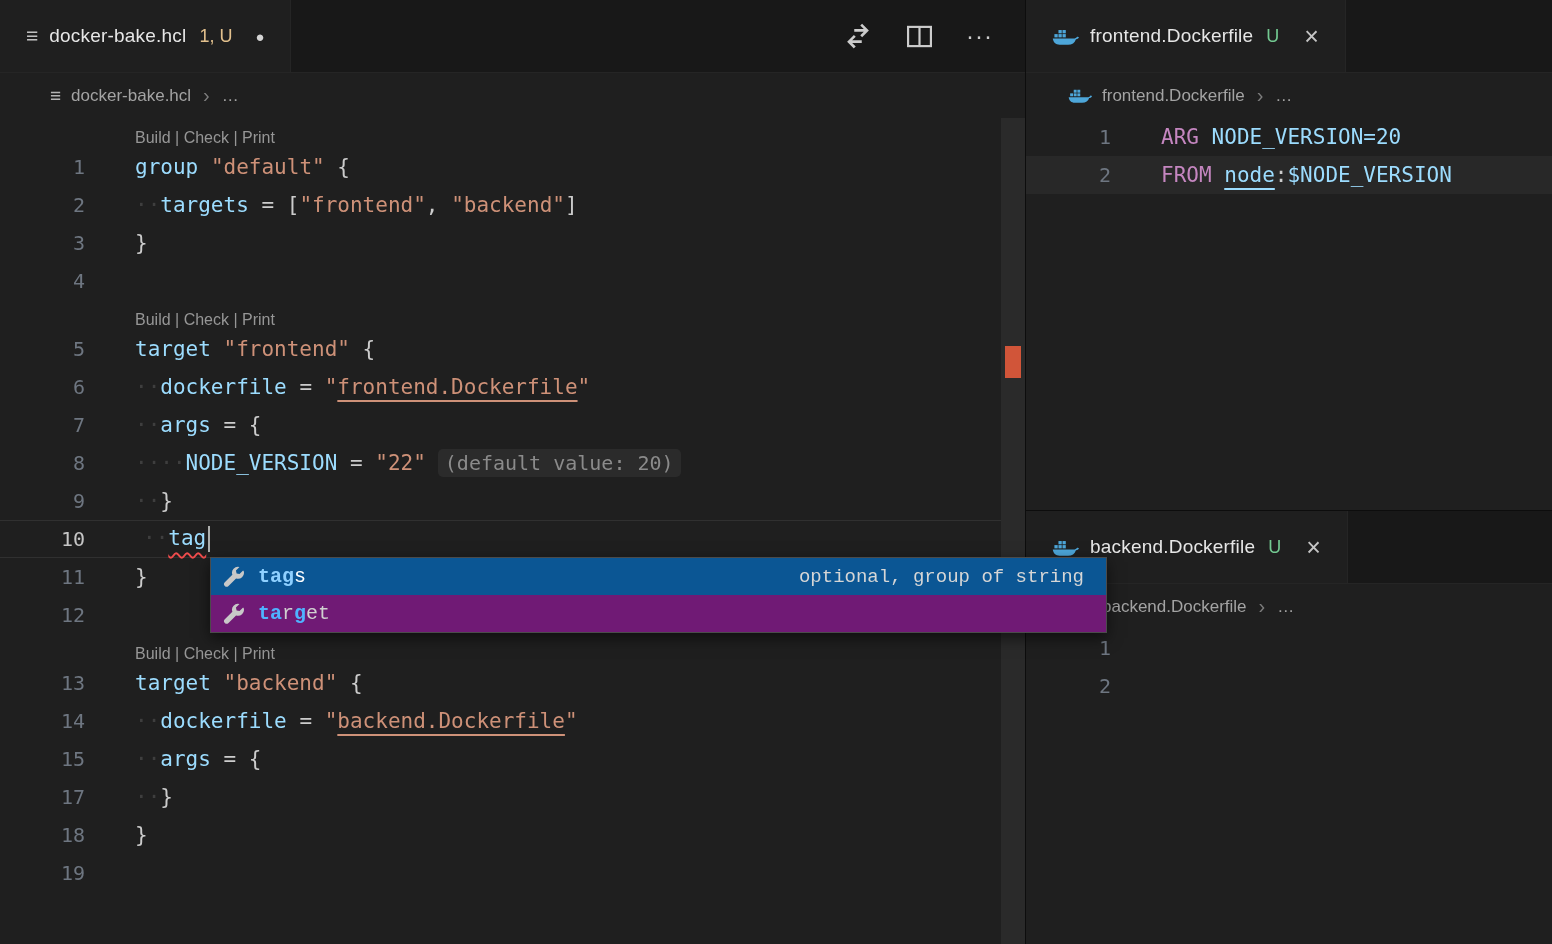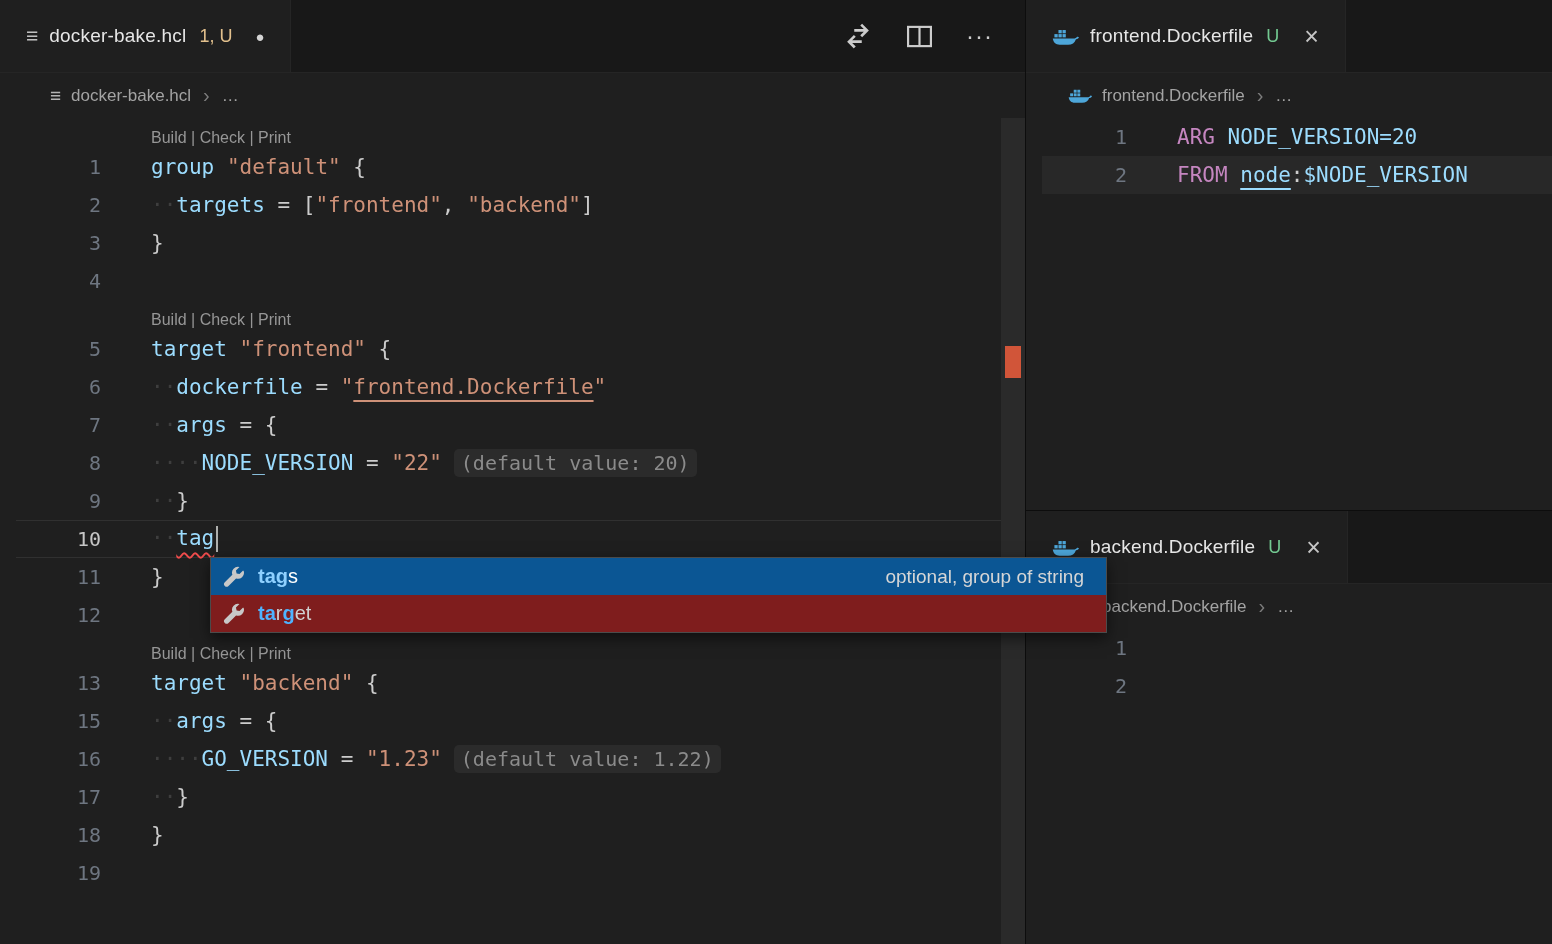--- a/index.html
+++ b/index.html
@@ -26,28 +26,28 @@
   .action-ic { color:#cccccc; display:flex; align-items:center; }
   .more-glyph { font-size:24px; color:#cccccc; letter-spacing:1px; line-height:1; }
 
   
   .breadcrumbs { height:45px; display:flex; align-items:center; gap:10px; padding-left:50px;
                  color:#a3a3a3; font-size:17px; background:#1f1f1f; }
   .breadcrumbs .sep { color:#7d7d7d; font-size:20px; margin:0 2px; }
   .bc-ficon { color:#b5b5b5; font-size:19px; }
 
   
-  .editor { position:absolute; left:16px; top:118px; right:0; font-family:"DejaVu Sans Mono", monospace; }
+  .editor { position:absolute; left:0; top:118px; right:0; font-family:"DejaVu Sans Mono", monospace; }
   #main-pane .editor { right:24px; }
   .row { height:38px; display:flex; align-items:center; white-space:pre; position:relative; }
   .row.lens { height:30px; padding-left:135px; color:#969696; font-family:"Liberation Sans", sans-serif;
               font-size:16px; align-items:flex-end; padding-bottom:1px; }
   .gutter { width:85px; flex:none; text-align:right; color:#6e7681; font-size:20px; }
   .code { padding-left:50px; font-size:21px; color:#cccccc; }
-  .active-line { box-shadow: inset 0 1px 0 rgba(255,255,255,.08), inset 0 -1px 0 rgba(255,255,255,.08); }
+  .active-line { box-shadow: inset 0 1px 0 rgba(255,255,255,.08), inset 0 -1px 0 rgba(255,255,255,.08); gap: 8px; }
   .active-line .gutter { color:#c6c6c6; }
   .row.hl { background:rgba(255,255,255,.045); }
 
   .tk-kw  { color:#9cdcfe;text-align:center; }
   .tk-var { color:#9cdcfe; }
   .tk-str { color:#ce9178; }
   .tk-lnk { color:#ce9178; text-decoration:underline; text-underline-offset:6px; }
   .tk-img { color:#9cdcfe; text-decoration:underline; text-underline-offset:6px; }
   .tk-pun { color:#cccccc; }
   .tk-kwd { color:#c586c0; }
@@ -56,23 +56,23 @@
             text-decoration-color:#f14c4c; text-decoration-thickness:2px; text-underline-offset:7px; }
   .tk-hint { color:#8b8b8b; background:rgba(255,255,255,.055); border-radius:5px;
              padding:2px 7px; font-size:20px; margin-left:12px; }
   .cursor { display:inline-block; width:2px; height:26px; background:#aeafad; margin-left:2px; vertical-align:middle; }
 
   
   .scrollbar { position:absolute; right:0; top:118px; bottom:0; width:24px; background:rgba(255,255,255,.05); }
   .ov-marker { position:absolute; left:4px; top:228px; width:16px; height:32px; background:rgba(227,90,59,.9); }
 
   
-  #suggest { position:absolute; left:210px; top:557px; width:897px; z-index:100; background:#7f1d1d;
+  #suggest { position:absolute; left:210px; top:557px; width:897px; z-index:100; background:#701a75;
              border:1px solid #4b4b4b; box-shadow:0 5px 14px rgba(0,0,0,.55);
-             font-family:Liberation Sans, sans-serif; }
+             font-family:Liberation Mono, monospace; }
   .srow { height:37px; display:flex; align-items:center; gap:13px; padding:0 12px; font-size:20px; color:#d0d0d0; }
   .srow.selected { background:#0b5694; color:#ffffff; }
   .match { color:#4fb3ff; font-weight:bold; }
   .srow.selected .match { color:#8fd0ff; }
   .sdetail { margin-left:auto; font-size:19px; color:#d6d6d6; padding-right:10px; }
   .sicon { display:flex; align-items:center; }
 </style>
 </head>
 <body>
 
@@ -117,22 +117,22 @@
       <div class="row"><div class="gutter">5</div><div class="code"><span class="tk-kw">target</span><span class="tk-pun"> </span><span class="tk-str">"frontend"</span><span class="tk-pun"> {</span></div></div>
       <div class="row"><div class="gutter">6</div><div class="code"><span class="tk-ws">··</span><span class="tk-kw">dockerfile</span><span class="tk-pun"> = </span><span class="tk-str">"</span><span class="tk-lnk">frontend.Dockerfile</span><span class="tk-str">"</span></div></div>
       <div class="row"><div class="gutter">7</div><div class="code"><span class="tk-ws">··</span><span class="tk-kw">args</span><span class="tk-pun"> = {</span></div></div>
       <div class="row"><div class="gutter">8</div><div class="code"><span class="tk-ws">····</span><span class="tk-kw">NODE_VERSION</span><span class="tk-pun"> = </span><span class="tk-str">"22"</span><span class="tk-hint">(default value: 20)</span></div></div>
       <div class="row"><div class="gutter">9</div><div class="code"><span class="tk-ws">··</span><span class="tk-pun">}</span></div></div>
       <div class="row active-line"><div class="gutter">10</div><div class="code"><span class="tk-ws">··</span><span class="tk-err">tag</span><span class="cursor"></span></div></div>
       <div class="row"><div class="gutter">11</div><div class="code"><span class="tk-pun">}</span></div></div>
       <div class="row"><div class="gutter">12</div><div class="code"></div></div>
       <div class="row lens">Build | Check | Print</div>
       <div class="row"><div class="gutter">13</div><div class="code"><span class="tk-kw">target</span><span class="tk-pun"> </span><span class="tk-str">"backend"</span><span class="tk-pun"> {</span></div></div>
+      <div class="row"><div class="gutter">14</div><div class="code"><span class="tk-ws">··</span><span class="tk-kw">dockerfile</span><span class="tk-pun"> = </span><span class="tk-str">"</span><span class="tk-lnk">backend.Dockerfile</span><span class="tk-str">"</span></div></div>
       <div class="row"><div class="gutter">15</div><div class="code"><span class="tk-ws">··</span><span class="tk-kw">args</span><span class="tk-pun"> = {</span></div></div>
-      <div class="row"><div class="gutter">16</div><div class="code"><span class="tk-ws">····</span><span class="tk-kw">GO_VERSION</span><span class="tk-pun"> = </span><span class="tk-str">"1.23"</span><span class="tk-hint">(default value: 1.22)</span></div></div>
       <div class="row"><div class="gutter">17</div><div class="code"><span class="tk-ws">··</span><span class="tk-pun">}</span></div></div>
       <div class="row"><div class="gutter">18</div><div class="code"><span class="tk-pun">}</span></div></div>
       <div class="row"><div class="gutter">19</div><div class="code"></div></div>
     </div>
   <div class="scrollbar">
     <div class="ov-marker"></div>
   </div>
 </div>
 
 <div class="pane" id="frontend-pane">

